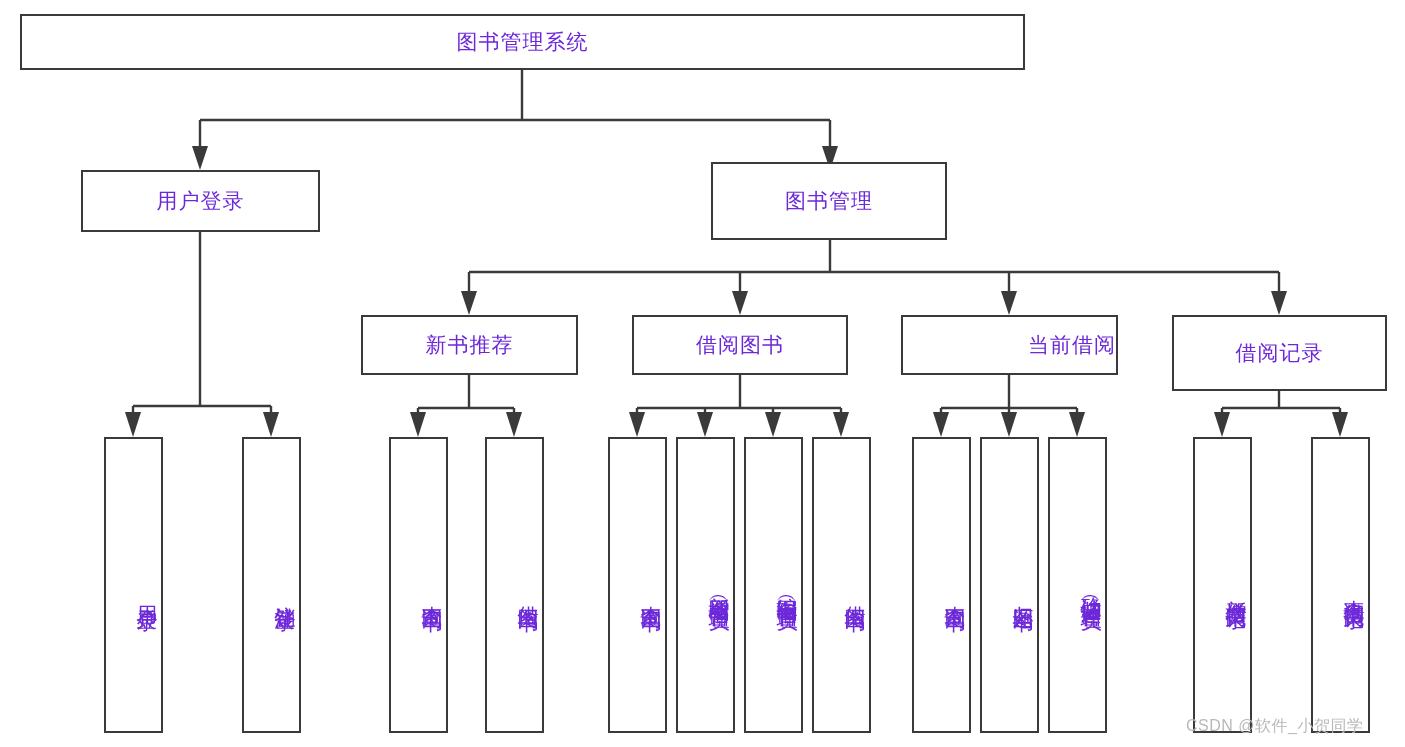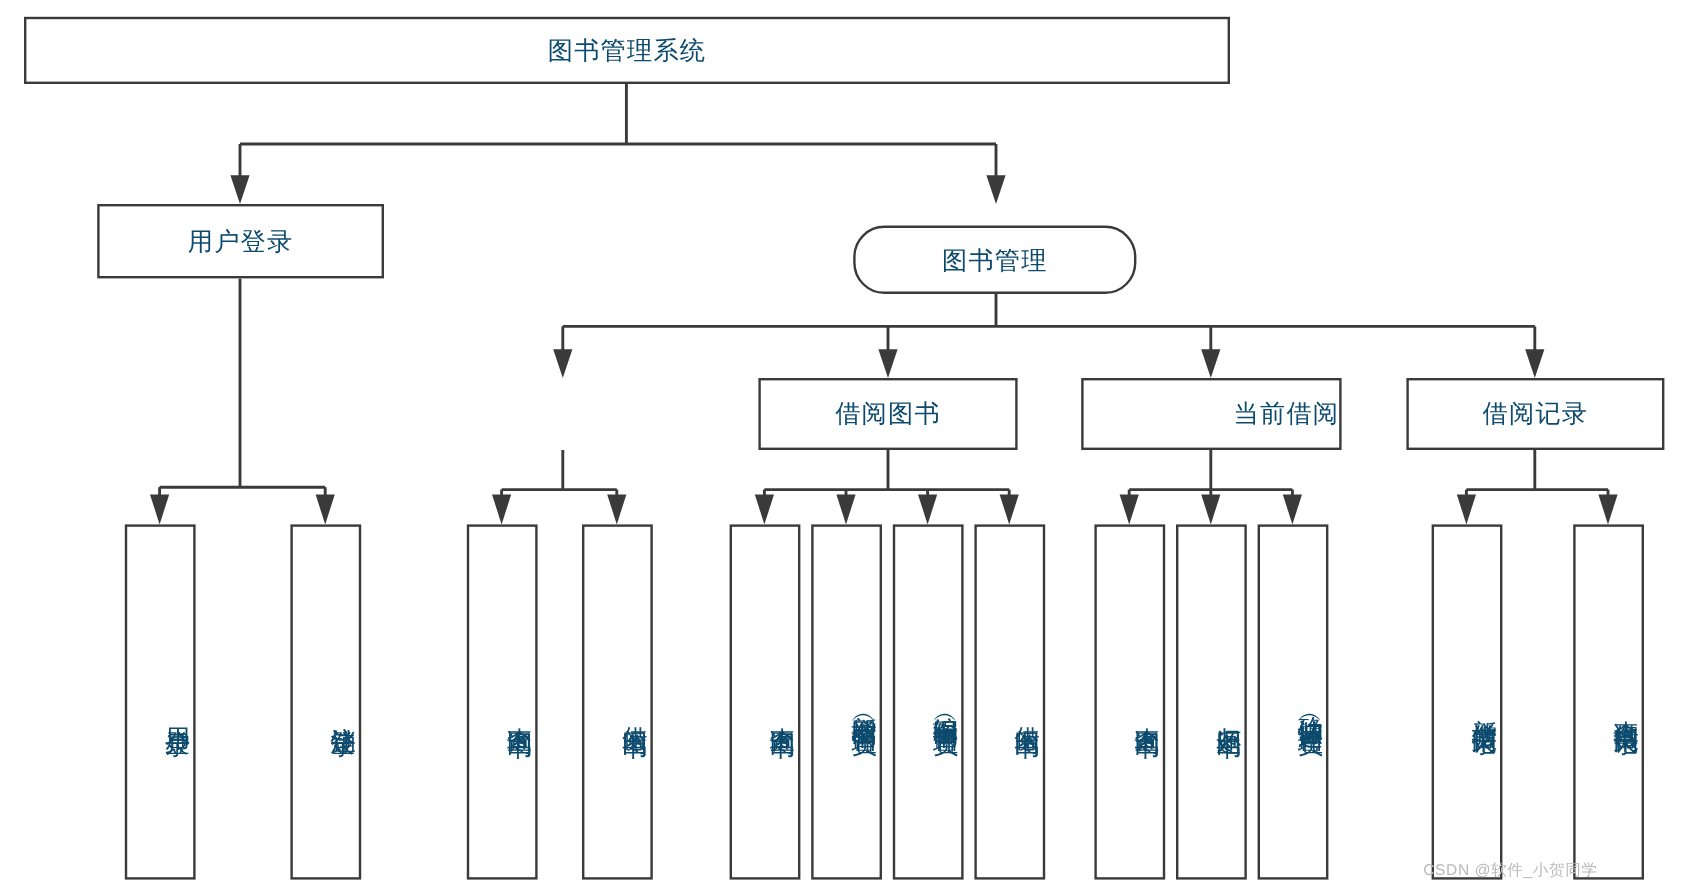--- a/index.html
+++ b/index.html
@@ -6,36 +6,36 @@
   body{
     width:1405px;height:747px;background:#ffffff;
     font-family:"Liberation Sans","DejaVu Sans",sans-serif;
     overflow:hidden;position:relative;
   }
   #diagram{position:absolute;left:0;top:0;width:1405px;height:747px;}
   .node{
     position:absolute;box-sizing:border-box;
     border:2px solid #3a3a3a;background:#ffffff;
     display:flex;align-items:center;justify-content:center;
-    color:#0c4a6e;
+    color:#6d28d9;
   }
   .node.h{ font-size:21px; letter-spacing:1px; }
   .node.v{
     writing-mode:vertical-rl; text-orientation:upright;
     font-size:21px; letter-spacing:2px;
     align-items:flex-start; justify-content:center;
     padding-top:16px;
   }
   .node.v.tall{ padding-top:8px; }
   svg.links{position:absolute;left:0;top:0;width:1405px;height:747px;pointer-events:none;}
   .lk{stroke:#3a3a3a;stroke-width:2.4;fill:none;}
   .ah{fill:#3a3a3a;}
   #watermark{
     position:absolute;left:1186px;top:716px;
-    font-size:13px;color:#b9b9b9;letter-spacing:0.5px;
+    font-size:16px;color:#b9b9b9;letter-spacing:0.5px;
     white-space:nowrap;
   }
 </style>
 </head>
 <body>
 
 <div id="diagram">
 
   <svg class="links" viewBox="0 0 1405 747">
     <defs></defs>
@@ -103,31 +103,34 @@
     <polygon class="ah" points="1340,437 1332,412 1348,412"></polygon>
   </svg>
 
   <div class="node h" style="left:20px;top:14px;width:1005px;height:56px;">
     <span>图书管理系统</span>
   </div>
 
   <div class="node h" style="left:81px;top:170px;width:239px;height:62px;">
     <span>用户登录</span>
   </div>
-  <div class="node h" style="left:711px;top:188px;width:236px;height:57px;border-radius:26px;">
+  <div class="node h" style="left:711px;top:162px;width:236px;height:78px;">
     <span>图书管理</span>
   </div>
 
+  <div class="node h" style="left:361px;top:315px;width:217px;height:60px;">
+    <span>新书推荐</span>
+  </div>
   <div class="node h" style="left:632px;top:315px;width:216px;height:60px;">
     <span>借阅图书</span>
   </div>
   <div class="node h" style="left:901px;top:315px;width:217px;height:60px;justify-content:flex-end;">
     <span>当前借阅</span>
   </div>
-  <div class="node h" style="left:1172px;top:315px;width:215px;height:60px;text-align:right;">
+  <div class="node h" style="left:1172px;top:315px;width:215px;height:76px;text-align:right;">
     <span>借阅记录</span>
   </div>
 
   <div class="node v" style="left:104px;top:437px;width:59px;height:296px;">
     <span>用户登录</span>
   </div>
   <div class="node v" style="left:242px;top:437px;width:59px;height:296px;">
     <span>注销登录</span>
   </div>
 

